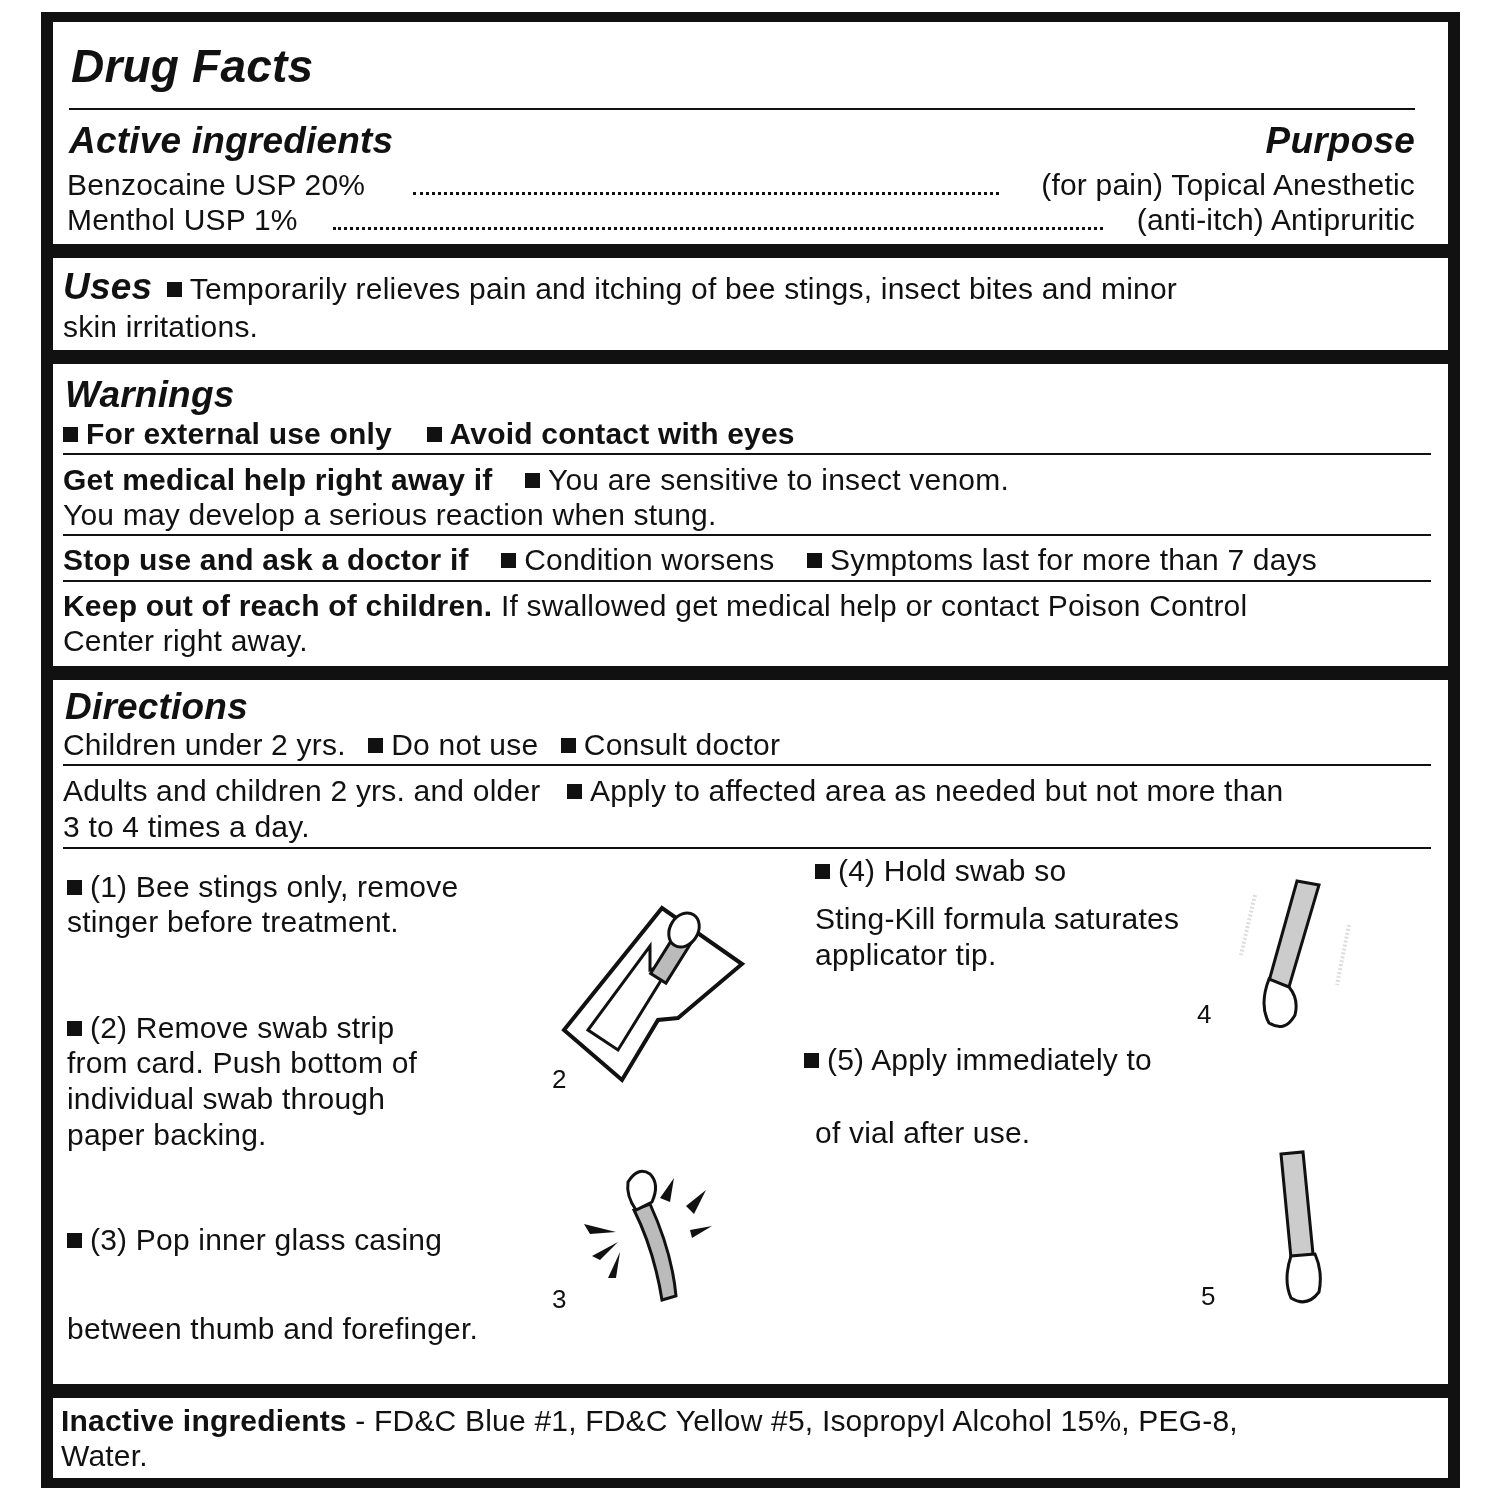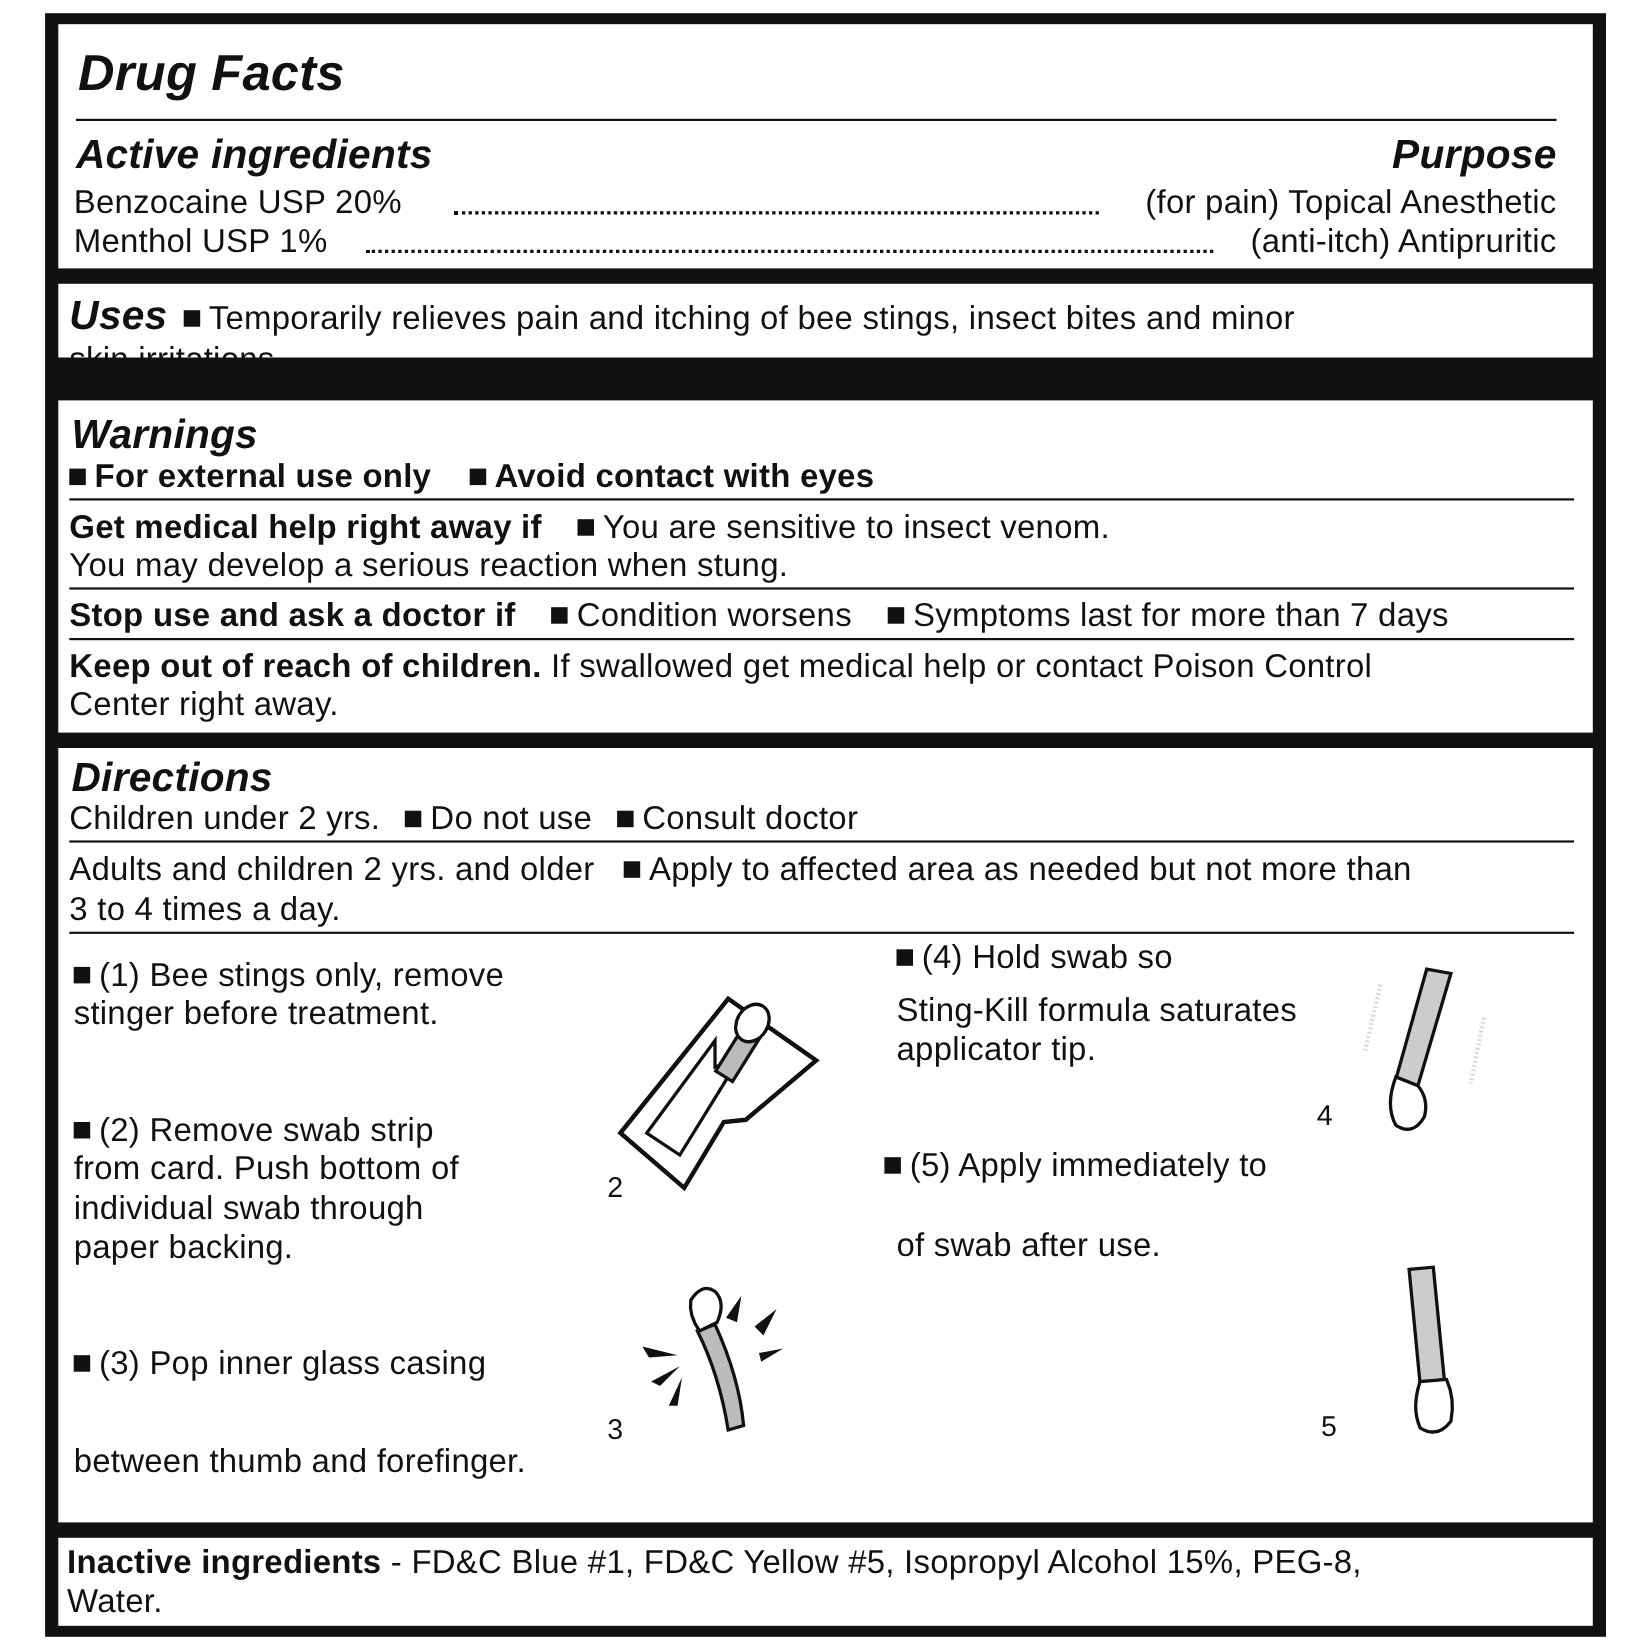--- a/index.html
+++ b/index.html
@@ -27,21 +27,21 @@
   <div class="t hi" style="left:16px;top:98px;font-size:37px;line-height:42px;">Active ingredients</div>
   <div class="t hi" style="right:33px;top:98px;font-size:37px;line-height:42px;">Purpose</div>
   <div class="t" style="left:14px;top:146px;">Benzocaine USP 20%</div>
   <div class="dots" style="left:360px;top:170px;width:586px;"></div>
   <div class="t" style="right:33px;top:146px;margin-left:40px;">(for pain) Topical Anesthetic</div>
   <div class="t" style="left:14px;top:181px;">Menthol USP 1%</div>
   <div class="dots" style="left:280px;top:205px;width:770px;"></div>
   <div class="t" style="right:33px;top:181px;">(anti-itch) Antipruritic</div>
 </div>
 
-<div class="panel" style="left:53px;top:258px;width:1395px;height:67px;">
+<div class="panel" style="left:53px;top:258px;width:1395px;height:92px;">
   <div class="t" style="left:10px;top:12px;">
     <span class="hi" style="font-size:37px;">Uses</span>
     <span class="sq" style="margin-left:6px;"></span><span>Temporarily relieves pain and itching of bee stings, insect bites and minor</span>
   </div>
   <div class="t" style="left:10px;top:52px;">skin irritations.</div>
 </div>
 
 <div class="panel" style="left:53px;top:364px;width:1395px;height:302px;">
   <div class="t hi" style="left:12px;top:10px;font-size:37px;line-height:42px;">Warnings</div>
   <div class="t b" style="left:10px;top:53px;">
@@ -92,21 +92,21 @@
   <div class="t" style="left:14px;top:438px;">paper backing.</div>
 
   <div class="t" style="left:14px;top:543px;"><span class="sq"></span><span>(3) Pop inner glass casing</span></div>
   <div class="t" style="left:14px;top:614px;margin-top:18px;">between thumb and forefinger.</div>
 
   <div class="t" style="left:762px;top:174px;"><span class="sq"></span><span>(4) Hold swab so</span></div>
   <div class="t" style="left:762px;top:222px;">Sting-Kill formula saturates</div>
   <div class="t" style="left:762px;top:258px;">applicator tip.</div>
 
   <div class="t" style="left:751px;top:363px;"><span class="sq"></span><span>(5) Apply immediately to</span></div>
-  <div class="t" style="left:762px;top:436px;">of swab after use.</div>
+  <div class="t" style="left:762px;top:436px;">of vial after use.</div>
 
   <div class="num" style="left:499px;top:384px;">2</div>
   <div class="num" style="left:499px;top:604px;">3</div>
   <div class="num" style="left:1144px;top:319px;">4</div>
   <div class="num" style="left:1148px;top:601px;">5</div>
 
   <svg style="left:505px;top:220px;" width="200" height="190" viewBox="0 0 200 190">
     <path d="M6 130 L104 8 L184 64 L120 118 L100 120 L64 180 Z" fill="none" stroke="#111" stroke-width="4"></path>
     <path d="M30 130 L92 46 L92 70 L110 64 L102 82 L60 150 Z" fill="none" stroke="#111" stroke-width="3"></path>
     <rect x="104" y="34" width="18" height="48" transform="rotate(32 113 58)" fill="#bbb" stroke="#111" stroke-width="3"></rect>

